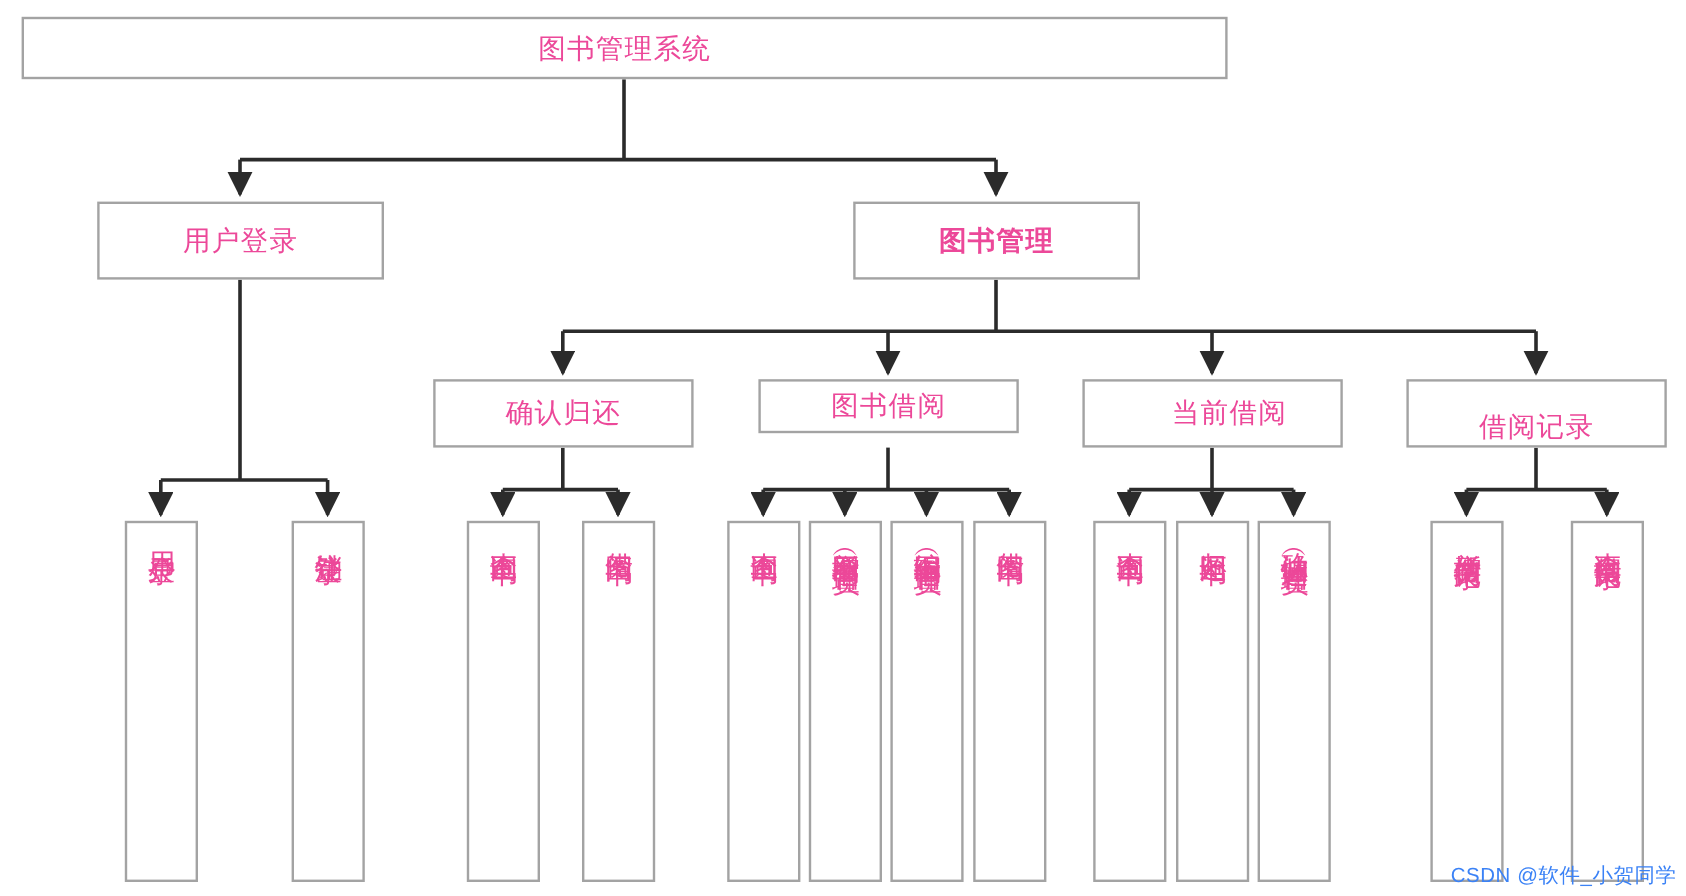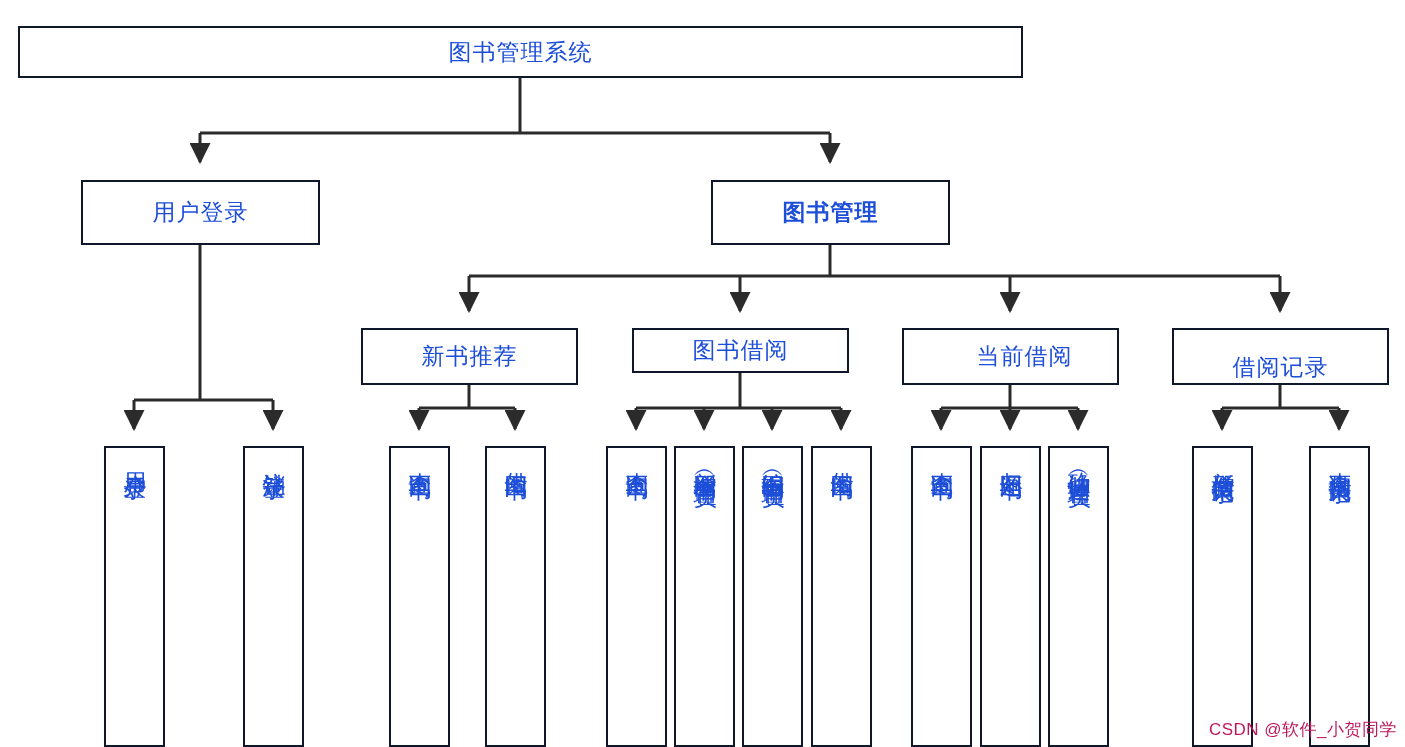--- a/index.html
+++ b/index.html
@@ -22,26 +22,25 @@
     left: 0;
     top: 0;
     width: 1405px;
     height: 747px;
     pointer-events: none;
   }
   .node {
     position: absolute;
     box-sizing: border-box;
     background: #ffffff;
-    border: 2px solid #0f172a;
+    border: 2px solid #a3a3a3;
     display: flex;
     align-items: center;
     justify-content: center;
-    color: #1d4ed8;
-    margin-top: 12px;
+    color: #ec4899;
   }
   .node.horiz {
     font-size: 23px;
     letter-spacing: 1px;
   }
   .node.root {
     font-size: 23px;
   }
   .node.leaf {
     align-items: flex-start;
@@ -58,21 +57,21 @@
   }
   .htext {
     display: block;
     white-space: nowrap;
   }
   .watermark {
     position: absolute;
     right: 8px;
     bottom: 6px;
     font-size: 17px;
-    color: #be185d;
+    color: #3b82f6;
     white-space: nowrap;
     letter-spacing: 0.5px;
   }
 </style>
 </head>
 <body>
 
 <div id="canvas">
 
   <svg id="edges" viewBox="0 0 1405 747" xmlns="http://www.w3.org/2000/svg">
@@ -130,21 +129,21 @@
   </div>
 
   <div class="node horiz" style="left:81px; top:168px; width:239px; height:65px;">
     <span class="htext">用户登录</span>
   </div>
   <div class="node horiz" style="left:711px; top:168px; width:239px; height:65px;font-weight:bold;">
     <span class="htext">图书管理</span>
   </div>
 
   <div class="node horiz" style="left:361px; top:316px; width:217px; height:57px;">
-    <span class="htext">新书推荐</span>
+    <span class="htext">确认归还</span>
   </div>
   <div class="node horiz" style="left:632px; top:316px; width:217px; height:45px;">
     <span class="htext">图书借阅</span>
   </div>
   <div class="node horiz" style="left:902px; top:316px; width:217px; height:57px;padding-left:28px;">
     <span class="htext">当前借阅</span>
   </div>
   <div class="node horiz" style="left:1172px; top:316px; width:217px; height:57px;align-items:flex-end;">
     <span class="htext">借阅记录</span>
   </div>

